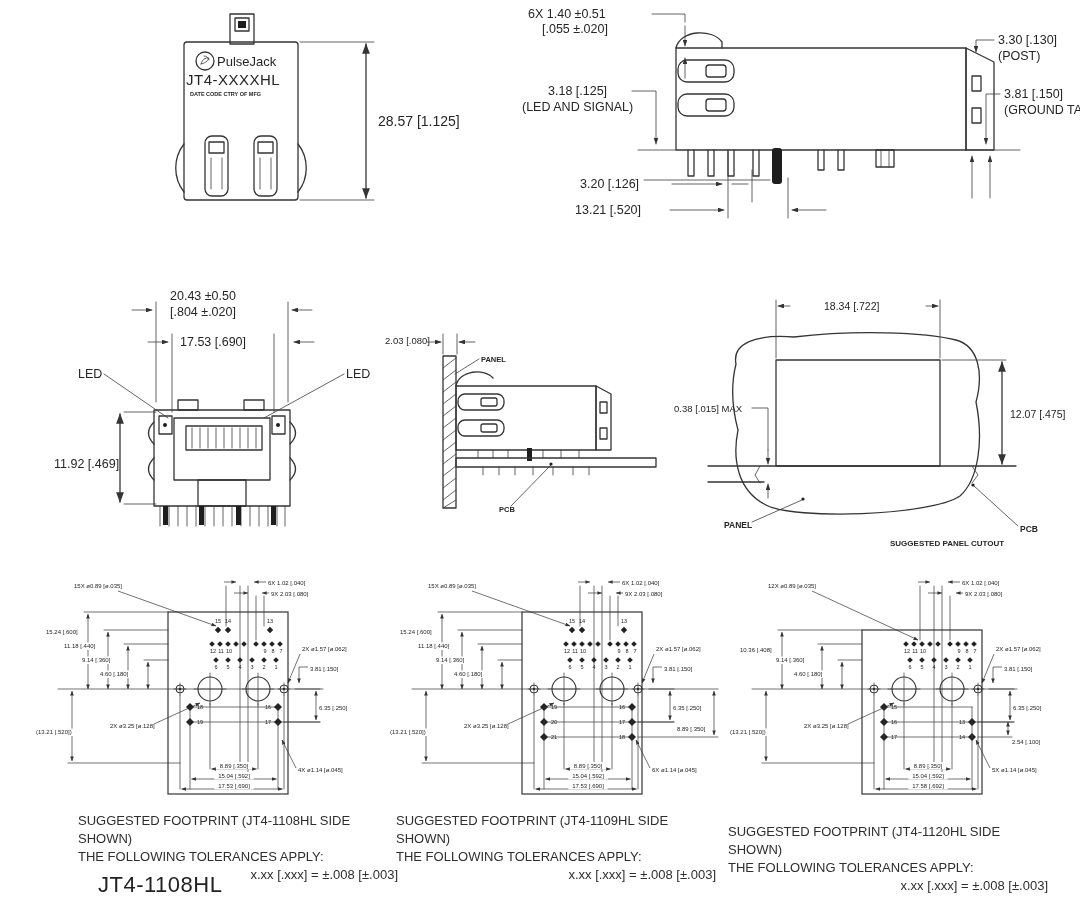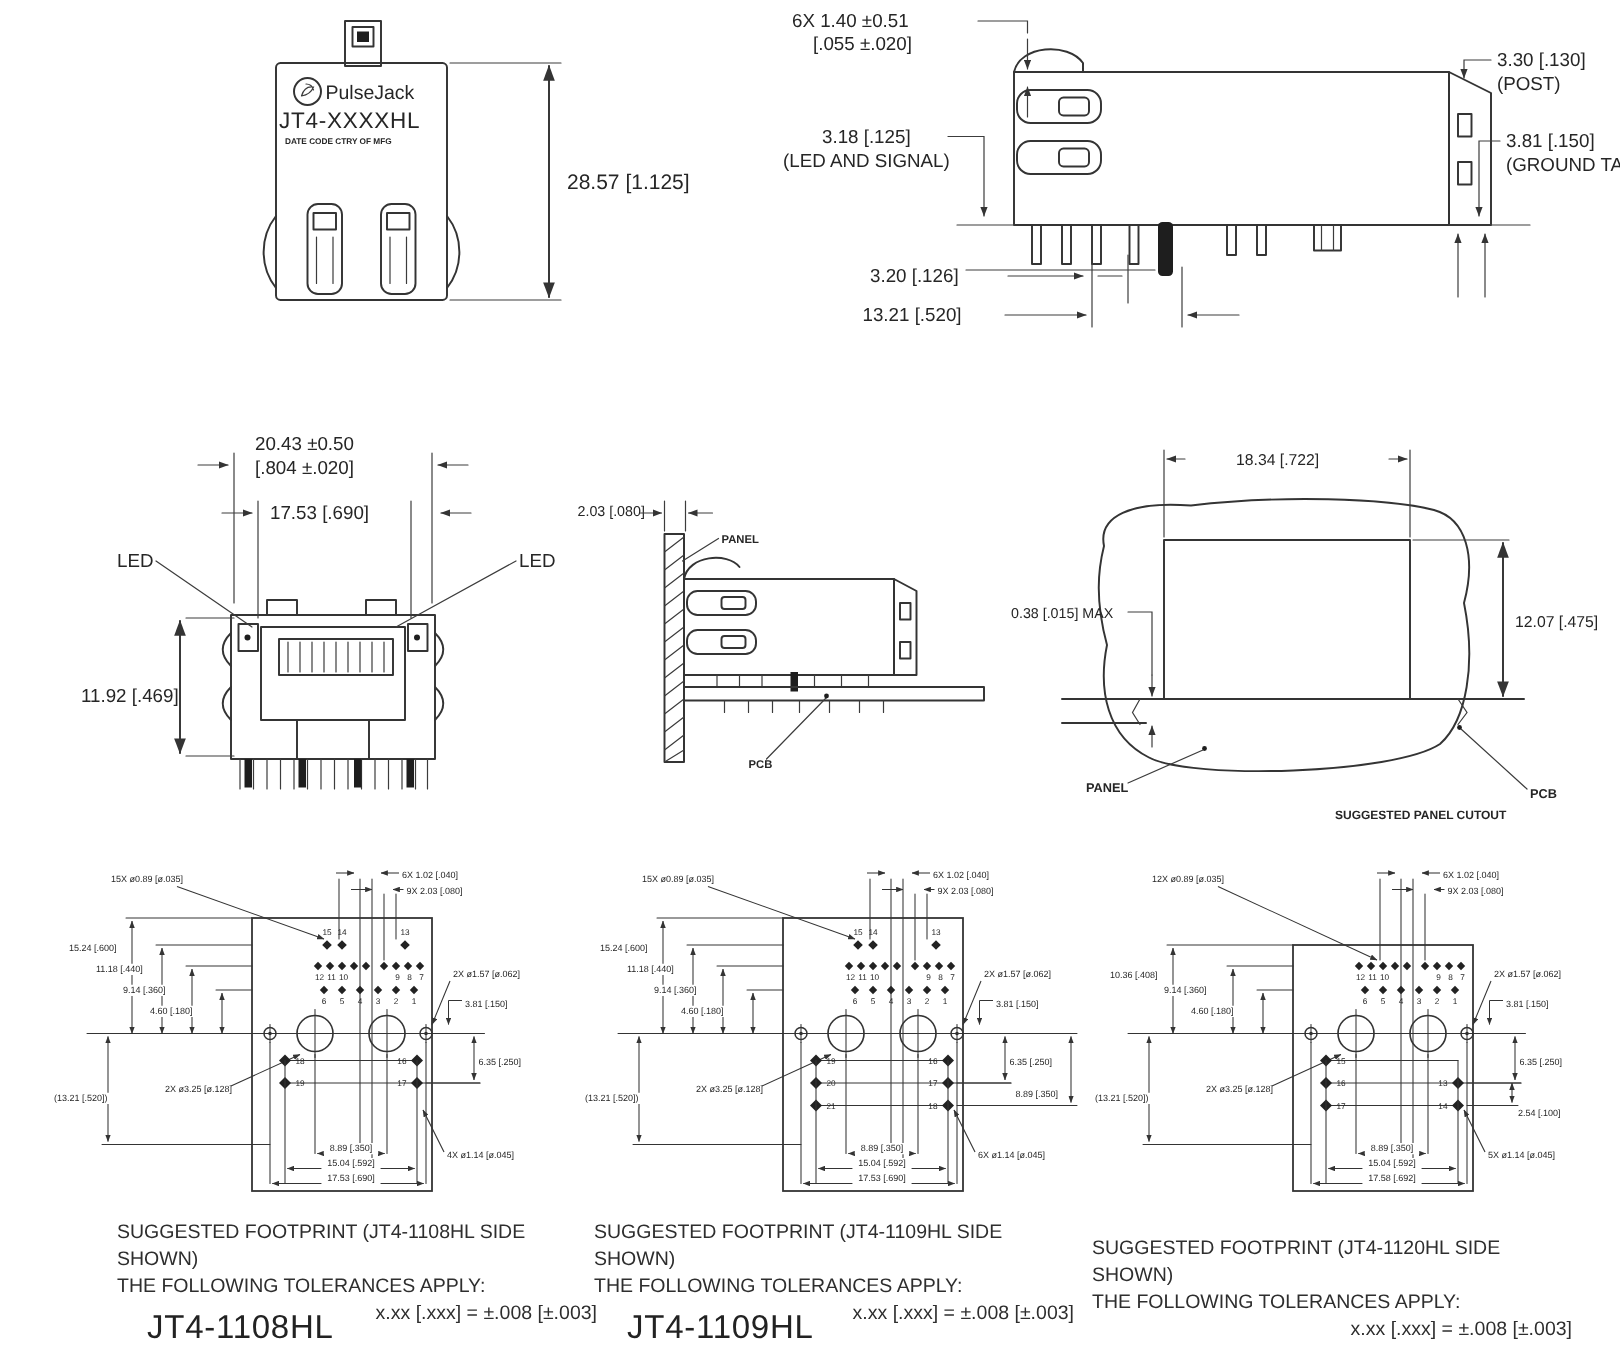--- a/index.html
+++ b/index.html
@@ -641,15 +641,14 @@
     <div>THE FOLLOWING TOLERANCES APPLY:</div>
     <div class="c3">x.xx [.xxx] = ±.008 [±.003]</div>
   </div>
   <div class="blk cap" style="left:728px;top:823px;width:320px">
     <div>SUGGESTED FOOTPRINT (JT4-1120HL SIDE SHOWN)</div>
     <div>THE FOLLOWING TOLERANCES APPLY:</div>
     <div class="c3">x.xx [.xxx] = ±.008 [±.003]</div>
   </div>
 
   <div class="blk fptitle" style="left:98px;top:872px;width:280px">JT4-1108HL</div>
-  <div class="blk fptitle" style="left:418px;top:872px;width:280px">JT4-1109HL</div>
 
 </div>
 
 </body></html>

